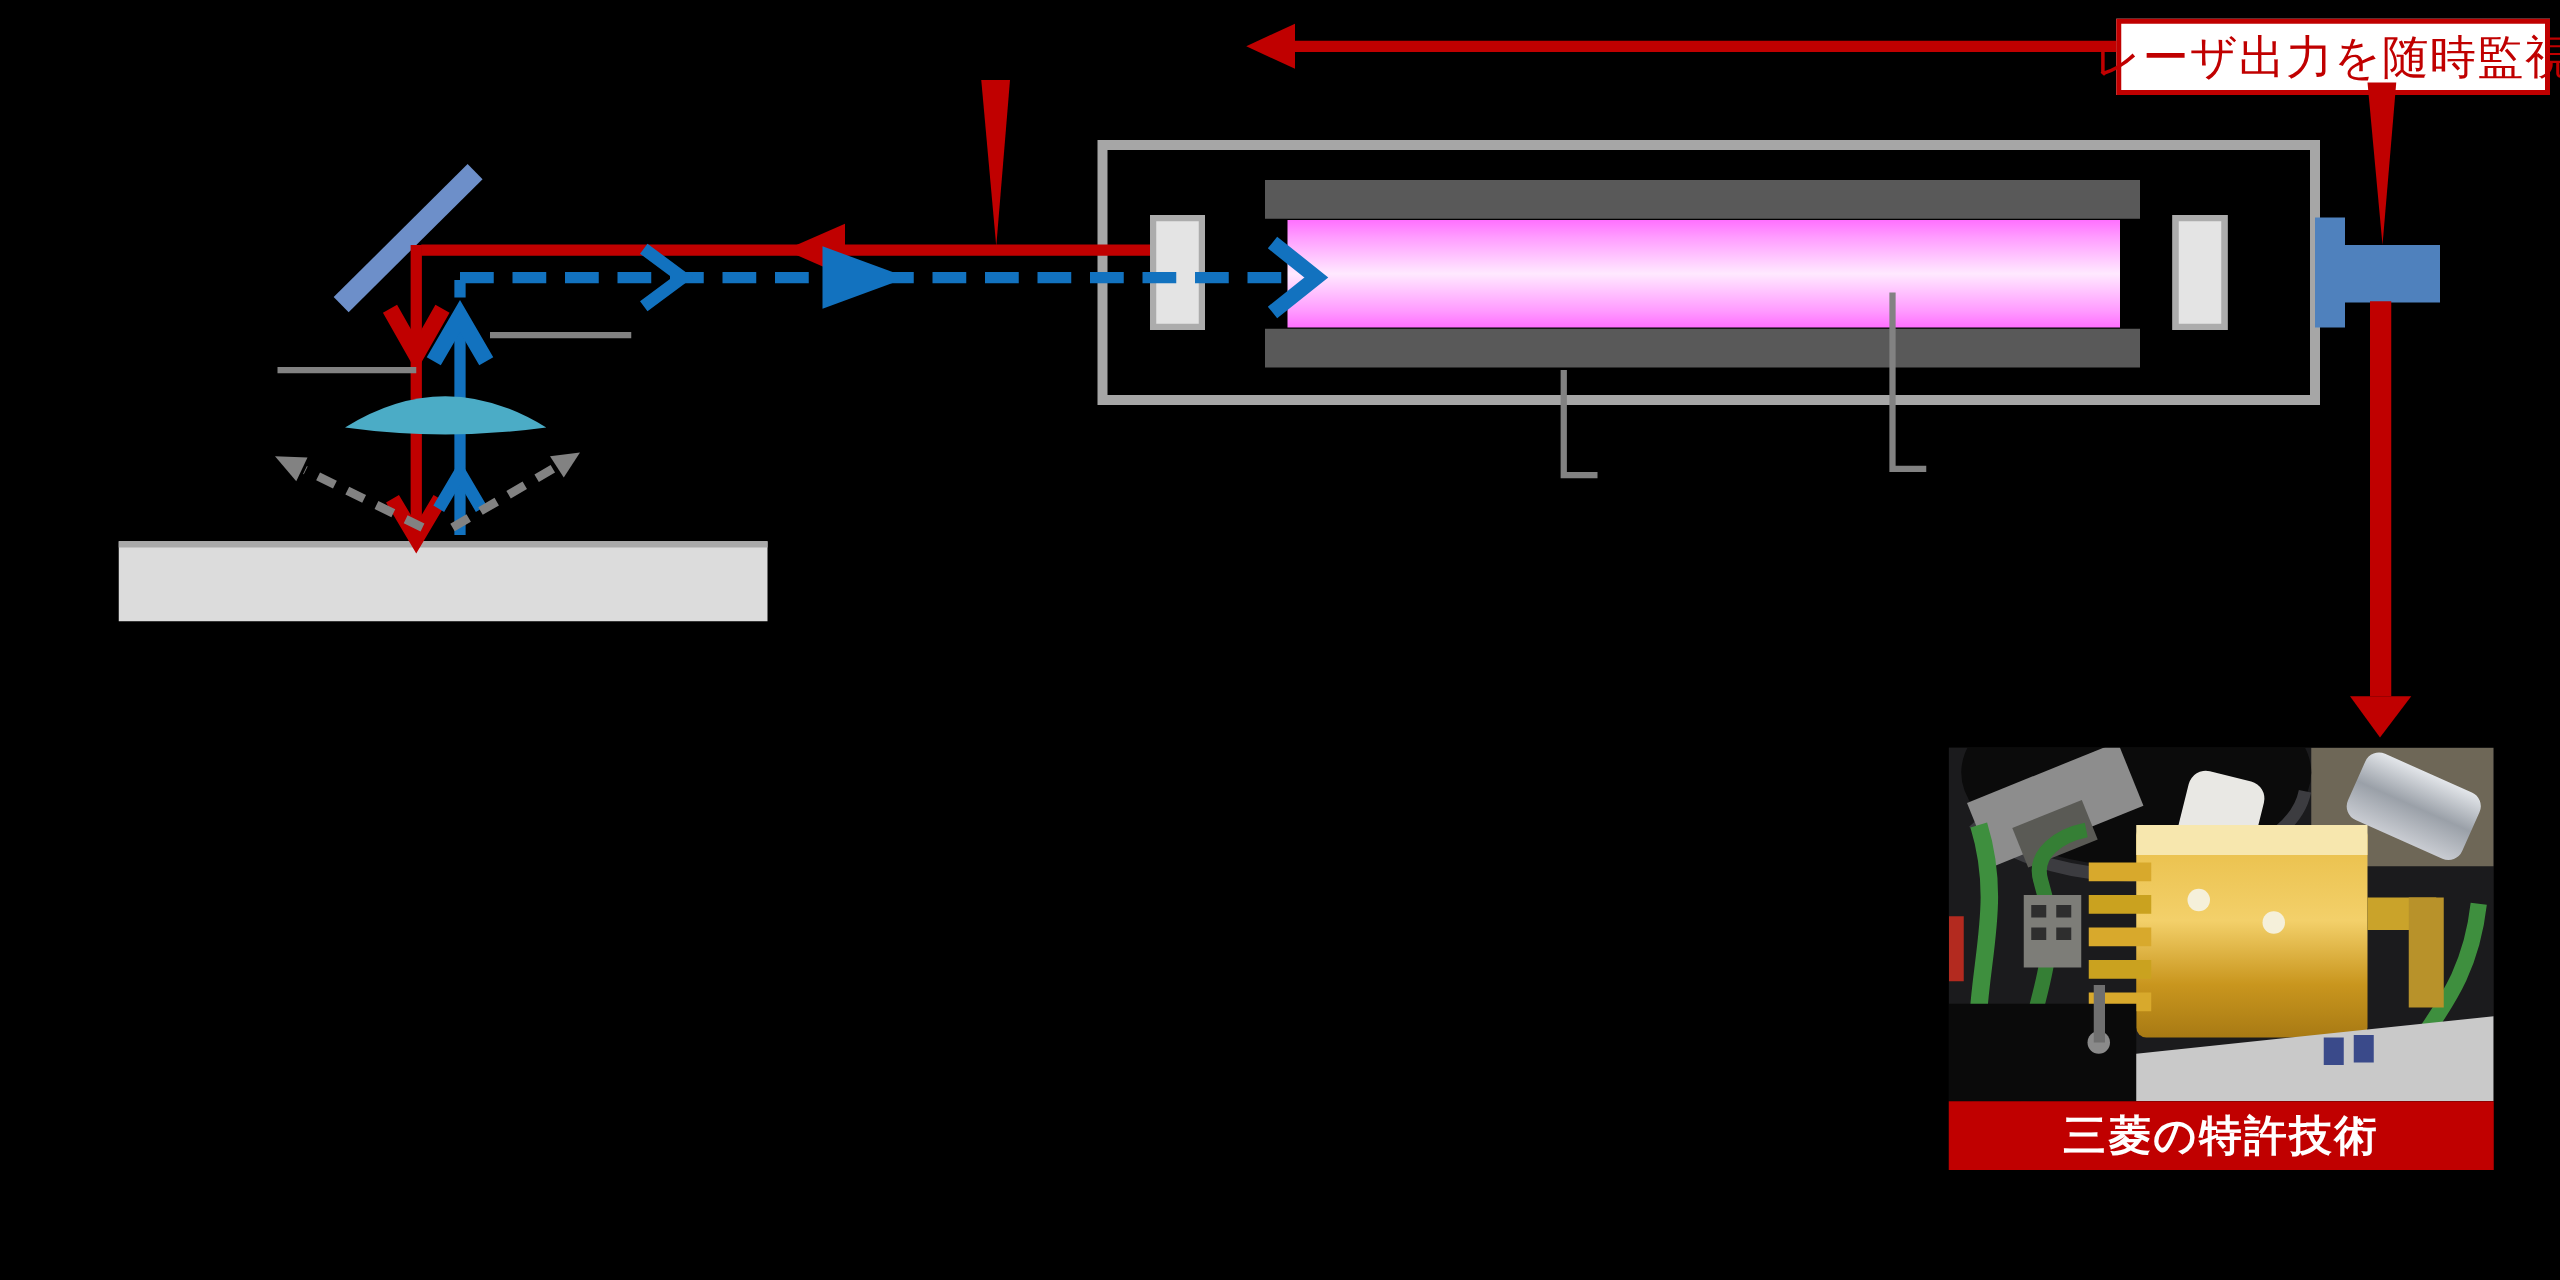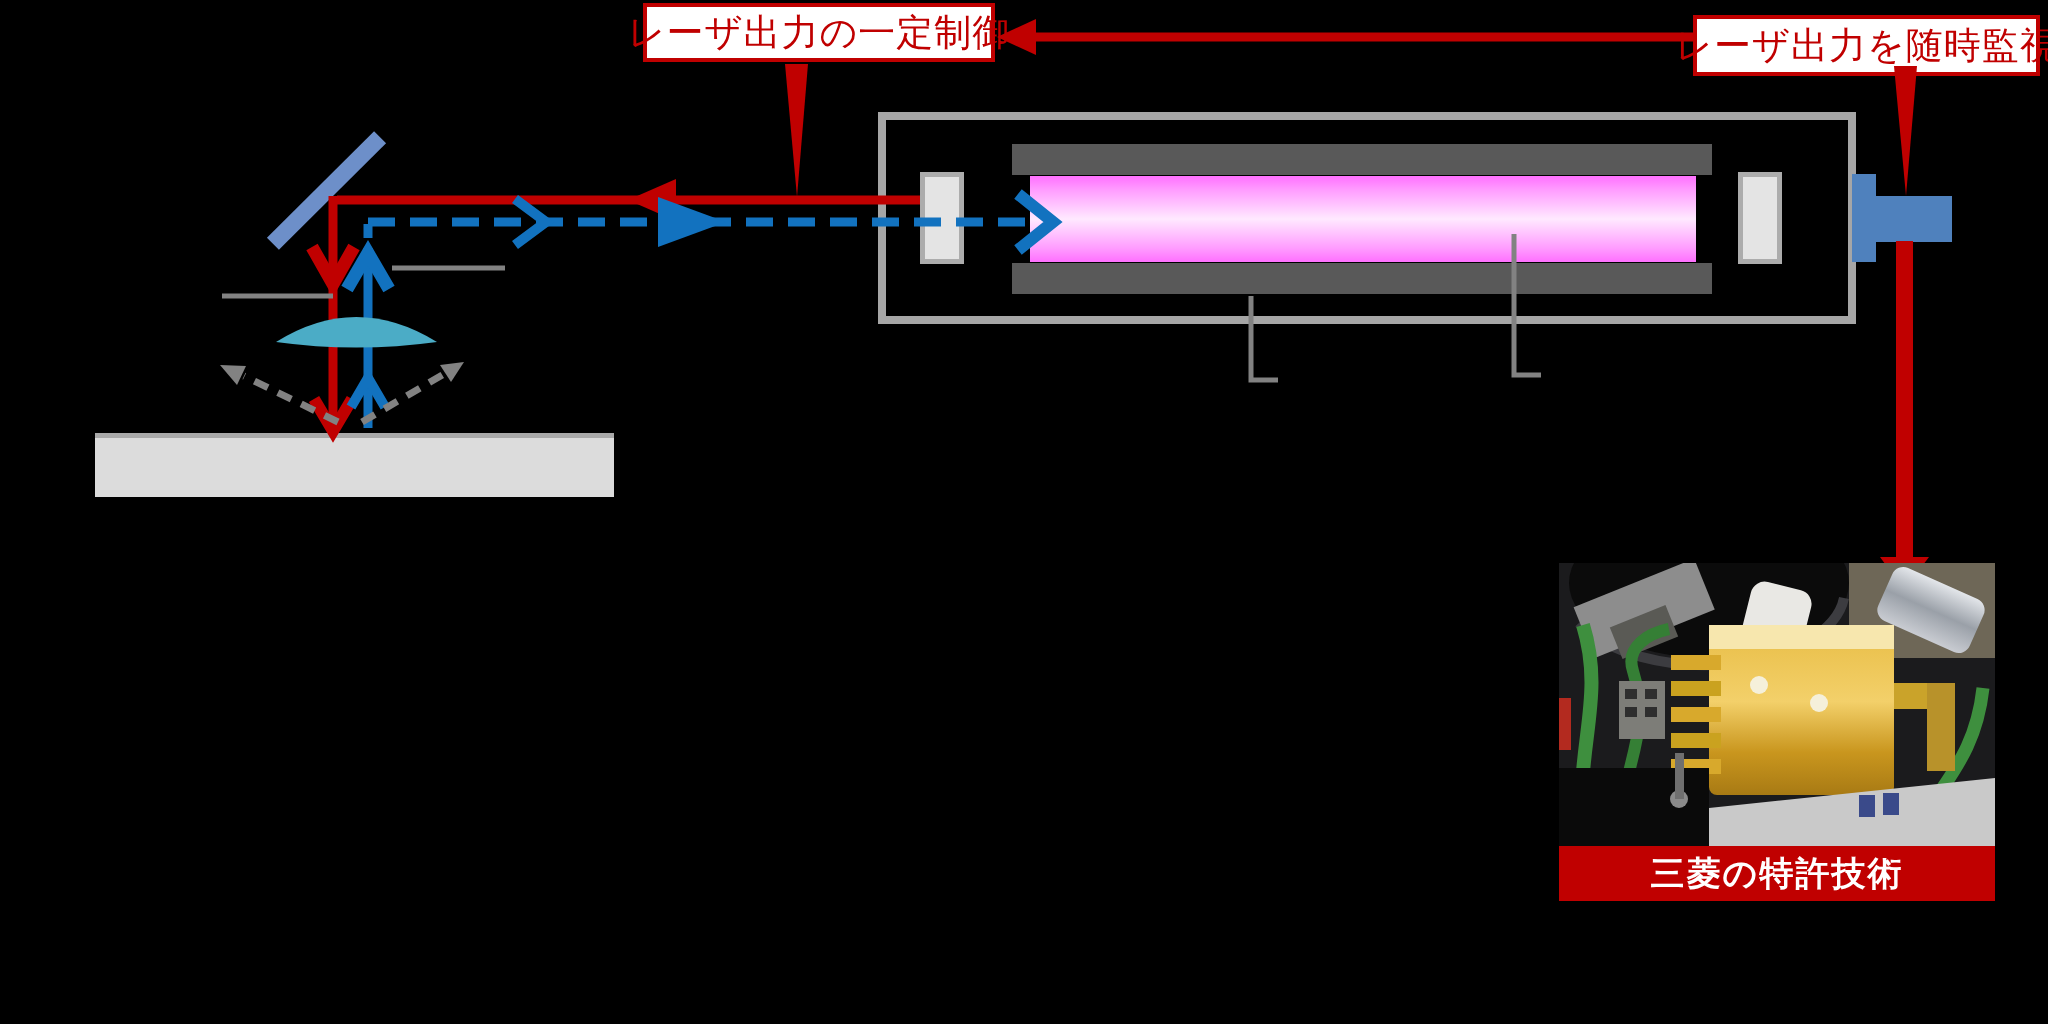--- a/index.html
+++ b/index.html
@@ -28,21 +28,21 @@
   #sensor-neck{left:1852px;top:174px;width:24px;height:88px;}
   #sensor-head{left:1876px;top:196px;width:76px;height:46px;}
 
   
   #bend-mirror{left:251px;top:182px;width:151px;height:17px;background:var(--mirror-blue);
                transform:rotate(-44.8deg);}
   #workpiece{left:95px;top:433px;width:519px;height:64px;background:var(--workpiece-gray);
              border-top:5px solid #a9a9a9;}
 
   
-  #photo{left:1559px;top:563px;width:436px;height:338px;}
+  #photo{left:1559px;top:598px;width:436px;height:338px;}
   #photo-scene{left:0;top:0;width:436px;height:283px;overflow:hidden;background:#141414;}
   #photo-banner{left:0;top:283px;width:436px;height:55px;background:var(--banner-red);
     color:#fff;display:flex;align-items:center;justify-content:center;
     font-size:34px;font-weight:bold;letter-spacing:2px;white-space:nowrap;}
 
   
   svg{display:block;}
   #overlay{position:absolute;left:0;top:0;pointer-events:none;}
   .red-s{stroke:var(--red);fill:none;}
   .red-f{fill:var(--red);}
@@ -50,23 +50,20 @@
   .blue-f{fill:var(--blue-beam);}
   .gray-s{stroke:var(--leader-gray);fill:none;}
   .gray-f{fill:var(--leader-gray);}
   .lens-f{fill:var(--lens-teal);}
 </style>
 </head>
 <body>
 
 <div class="stage">
 
-  <div class="abs callout" id="box-control">
-    <span>レーザ出力の一定制御</span>
-  </div>
 
   <div class="abs callout" id="box-monitor">
     <span>レーザ出力を随時監視</span>
   </div>
 
   <div class="abs" id="housing"></div>
   <div class="abs electrode" id="electrode-top"></div>
   <div class="abs electrode" id="electrode-bottom"></div>
   <div class="abs" id="gain-tube"></div>
   <div class="abs mirror" id="mirror-left"></div>

